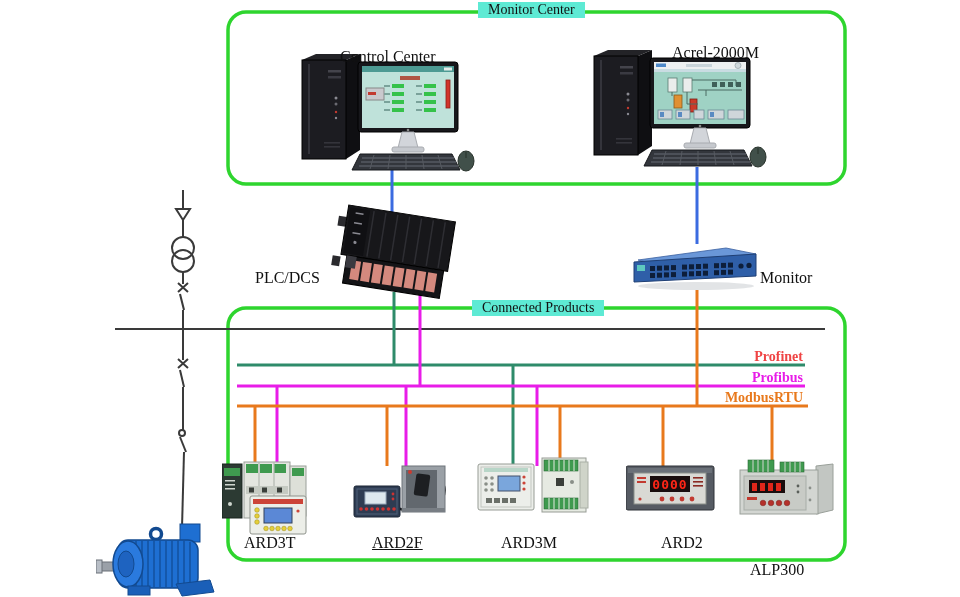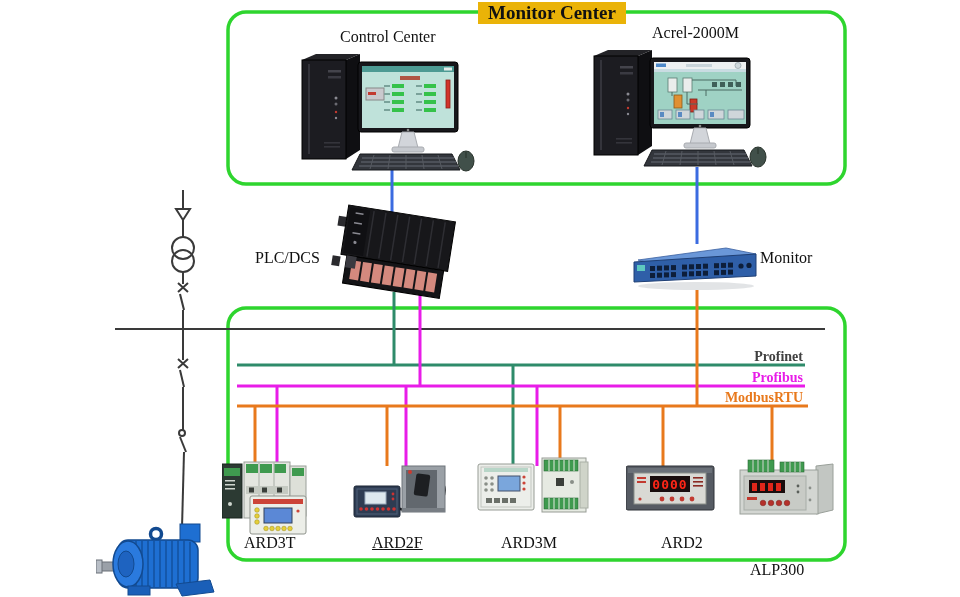--- a/index.html
+++ b/index.html
@@ -1,21 +1,21 @@
 <!DOCTYPE html>
 <html><head>
 <meta charset="utf-8">
 <style>
   html,body{margin:0;padding:0;background:#fff;}
   #stage{position:relative;width:960px;height:597px;background:#fff;overflow:hidden;
          font-family:"Liberation Serif", serif;color:#111;}
   .abs{position:absolute;}
-  .boxtitle{background:#eab308;padding:0 10px;font-size:19px;white-space:nowrap;font-weight:bold;}
+  .boxtitle{background:#5eead4;padding:0 10px;font-size:14px;white-space:nowrap;}
   .devlabel{font-size:16px;text-align:left;white-space:nowrap;}
-  .sidelabel{font-size:16px;white-space:nowrap;}
+  .sidelabel{font-size:16px;white-space:nowrap;margin-top:20px;}
   .protolabel{font-size:14px;font-weight:bold;text-align:right;width:145px;white-space:nowrap;}
   svg{display:block;}
   .layer{position:absolute;left:0;top:0;}
 </style>
 </head>
 <body>
 
 <div id="stage">
 
   <svg class="layer" width="960" height="597" viewBox="0 0 960 597">
@@ -458,28 +458,29 @@
       <line x1="88" y1="23" x2="88" y2="69"></line>
         <line x1="94" y1="24" x2="94" y2="68"></line>
     </g>
     <ellipse cx="32" cy="46" rx="15" ry="23" fill="#2a7ade" stroke="#124a90" stroke-width="1.5"></ellipse>
     <ellipse cx="30" cy="46" rx="8" ry="13" fill="#1e63c0" stroke="#124a90"></ellipse>
     <rect x="32" y="68" width="22" height="9" fill="#1a5fb8" stroke="#124a90"></rect>
     <polygon points="80,66 114,62 118,74 86,78" fill="#1a5fb8" stroke="#124a90"></polygon>
   </svg>
 
   <div class="abs boxtitle" style="left:478px;top:2px;">Monitor Center</div>
+  <div class="abs boxtitle" style="left:472px;top:300px;">Connected Products</div>
 
   <div class="abs sidelabel" style="left:340px;top:28px;">Control Center</div>
-  <div class="abs sidelabel" style="left:652px;top:24px;">Acrel-2000M</div>
+  <div class="abs sidelabel" style="left:672px;top:24px;">Acrel-2000M</div>
 
   <div class="abs sidelabel" style="left:255px;top:249px;text-align:center;">PLC/DCS</div>
   <div class="abs sidelabel" style="left:760px;top:249px;">Monitor</div>
 
-  <div class="abs protolabel" style="left:658px;top:349px;color:#404040;">Profinet</div>
+  <div class="abs protolabel" style="left:658px;top:349px;color:#ef4444;">Profinet</div>
   <div class="abs protolabel" style="left:658px;top:390px;color:#e8791c;">ModbusRTU</div>
   <div class="abs protolabel" style="left:658px;top:370px;color:#e81ce8;">Profibus</div>
 
   <div class="abs devlabel" style="left:244px;top:534px;width:60px;">ARD3T</div>
   <div class="abs devlabel" style="left:372px;top:534px;width:60px;text-decoration:underline;">ARD2F</div>
   <div class="abs devlabel" style="left:501px;top:534px;width:60px;font-family:Liberation Serif, serif;">ARD3M</div>
   <div class="abs devlabel" style="left:661px;top:534px;width:60px;">ARD2</div>
   <div class="abs devlabel" style="left:750px;top:561px;width:60px;">ALP300</div>
 
 </div>

